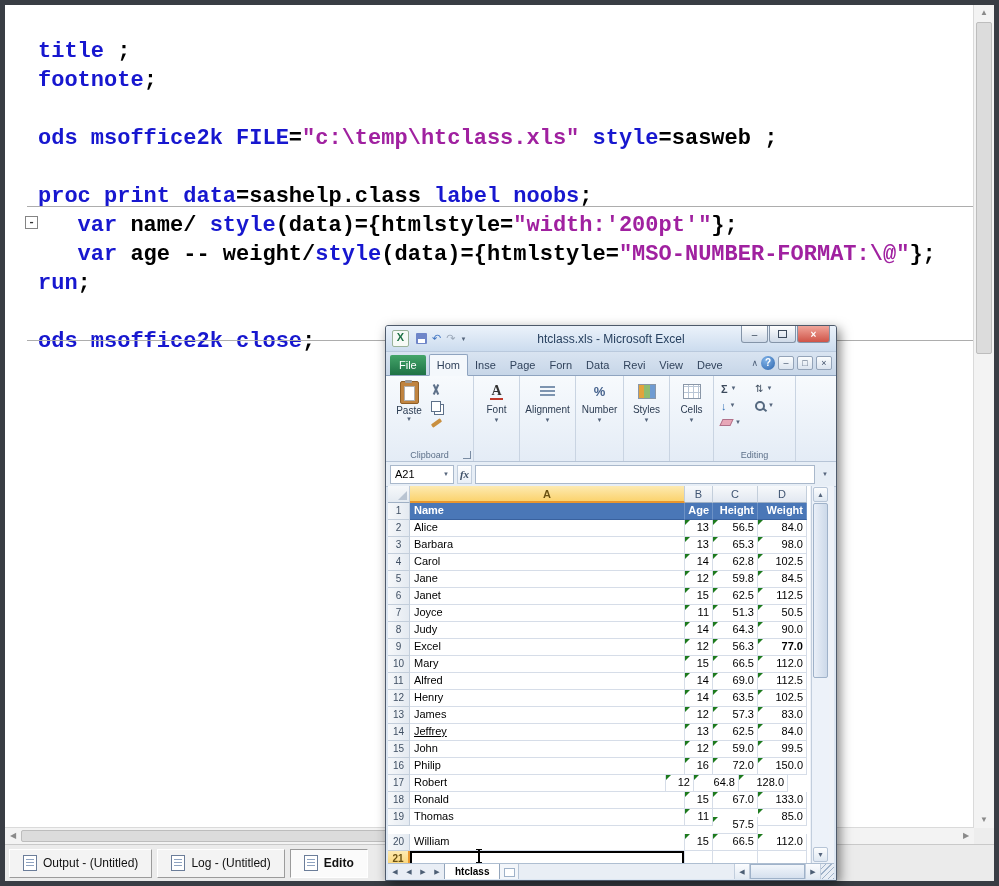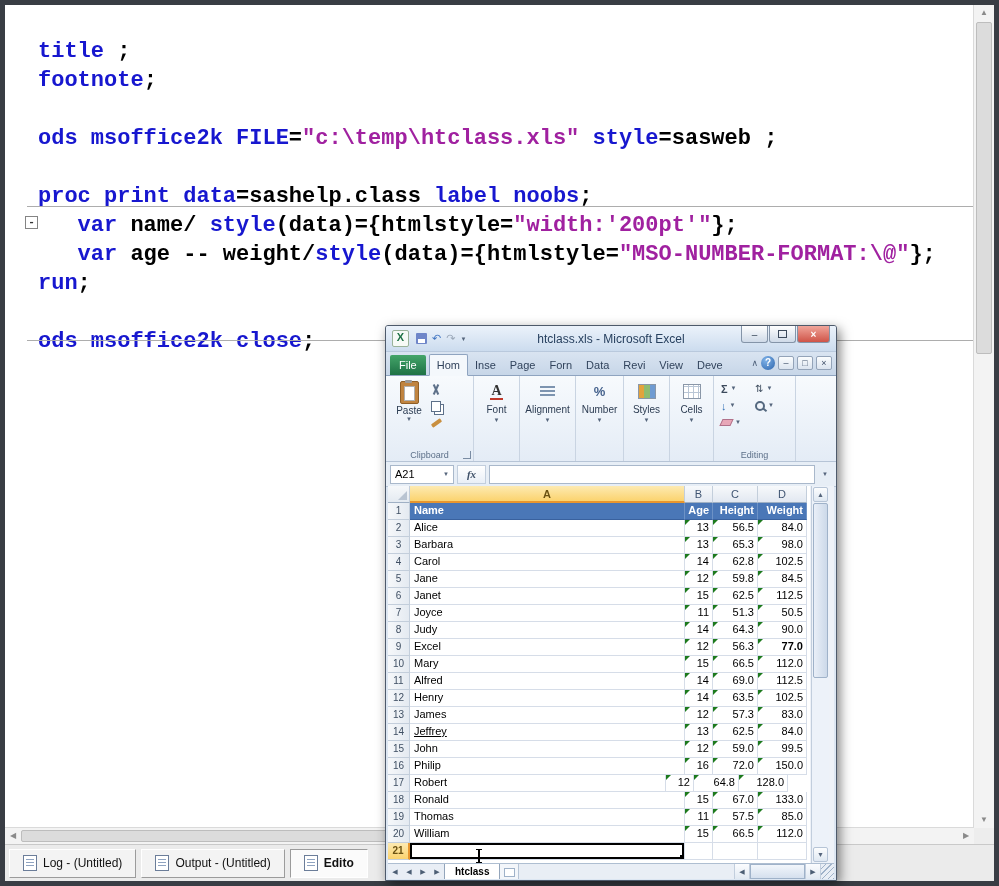--- a/index.html
+++ b/index.html
@@ -87,21 +87,21 @@
   .ebtn{display:flex;align-items:center;gap:3px;font-size:11px;color:#3c4a5c;}
   .sigma{font-weight:bold;}
   .fillA{color:#2f6fb5;font-weight:bold;font-size:11px;}
   .eraser{width:9px;height:5px;background:#e8a7b8;border:1px solid #b0718a;transform:skewX(-25deg);}
   .sortg{font-size:10px;}
   .mag{width:6px;height:6px;border:2px solid #54687f;border-radius:50%;position:relative;}
   .mag::after{content:"";position:absolute;width:4px;height:2px;background:#54687f;right:-4px;bottom:-2px;transform:rotate(40deg);}
 
   .xl-formula{height:25px;background:#e7eef6;border-bottom:1px solid #b6c4d6;display:flex;align-items:center;padding:2px 4px;gap:3px;box-sizing:border-box;}
   .namebox{width:64px;height:19px;background:#fff;border:1px solid #a9b8cb;display:flex;align-items:center;justify-content:space-between;padding:0 4px;font-size:11px;box-sizing:border-box;}
-  .fxb{width:29px;height:19px;border:1px solid #c2cedd;background:linear-gradient(#ffffff,#e9eff7);display:flex;align-items:center;justify-content:center;font:italic bold 11px "Liberation Serif",serif;color:#3e5068;box-sizing:border-box;}
+  .fxb{width:15px;height:19px;border:1px solid #c2cedd;background:linear-gradient(#ffffff,#e9eff7);display:flex;align-items:center;justify-content:center;font:italic bold 11px "Liberation Serif",serif;color:#3e5068;box-sizing:border-box;}
   .fbar{flex:1;height:19px;background:#fff;border:1px solid #a9b8cb;box-sizing:border-box;}
   .fexp{width:14px;text-align:center;font-size:6px;color:#55657c;}
 
   .xl-body{position:absolute;left:2px;right:2px;top:160px;bottom:17px;background:#eef2f8;display:flex;}
   #sheet{width:422px;background:#fff;position:relative;overflow:hidden;flex:none;}
   .xrow{display:flex;}
   .corner{width:22px;height:17px;box-sizing:border-box;background:linear-gradient(#f6f8fa,#e4eaf1);border-right:1px solid #c3cedb;border-bottom:1px solid #9fb0c4;position:relative;flex:none;}
   .corner::after{content:"";position:absolute;right:2px;bottom:2px;border-left:9px solid transparent;border-bottom:9px solid #b9c4d2;}
   .colhead{height:17px;flex:none;box-sizing:border-box;background:linear-gradient(#f7f9fb,#e2e8f1);border-right:1px solid #c3cedb;border-bottom:1px solid #9fb0c4;text-align:center;font-size:11px;line-height:16px;color:#3f5472;}
   .colhead.colsel{background:linear-gradient(#fdeab2,#fbd36e);border-bottom:2px solid #e8962e;color:#6b5212;font-weight:bold;}
@@ -164,25 +164,25 @@
     <div class="hb" style="left:0">◀</div>
     <div id="hthumb"></div>
     <div class="hb" style="right:0">▶</div>
   </div>
   <div id="sb-corner"></div>
 
   <div id="taskbar">
     <div id="window-tabs" style="display:flex;gap:5px;align-items:center;">
         <div class="wtab">
           <span class="doc"></span>
-          <span class="wtab-label">Log - (Untitled)</span>
+          <span class="wtab-label">Output - (Untitled)</span>
         </div>
         <div class="wtab">
           <span class="doc"></span>
-          <span class="wtab-label">Output - (Untitled)</span>
+          <span class="wtab-label">Log - (Untitled)</span>
         </div>
         <div class="wtab active">
           <span class="doc"></span>
           <span class="wtab-label">Edito</span>
         </div>
       </div>
   </div>
 </div>
 
 <div id="xl">
@@ -446,21 +446,21 @@
           <div class="rowhead">18</div>
           <div class="cell al" style="width: 275px;">Ronald</div>
           <div class="cell ar" style="width: 28px;">15<i class="tri"></i></div>
           <div class="cell ar" style="width: 45px;">67.0<i class="tri"></i></div>
           <div class="cell ar" style="width: 49px;">133.0<i class="tri"></i></div>
         </div>
         <div class="xrow">
           <div class="rowhead">19</div>
           <div class="cell al" style="width: 275px;">Thomas</div>
           <div class="cell ar" style="width: 28px;">11<i class="tri"></i></div>
-          <div class="cell ar" style="width: 45px;">57.5<i class="tri"></i></div>
+          <div class="cell ar" style="width: 45px; margin-top: 8px;">57.5<i class="tri"></i></div>
           <div class="cell ar" style="width: 49px;">85.0<i class="tri"></i></div>
         </div>
         <div class="xrow">
           <div class="rowhead">20</div>
           <div class="cell al" style="width: 275px;">William</div>
           <div class="cell ar" style="width: 28px;">15<i class="tri"></i></div>
           <div class="cell ar" style="width: 45px;">66.5<i class="tri"></i></div>
           <div class="cell ar" style="width: 49px;">112.0<i class="tri"></i></div>
         </div>
         <div class="xrow">

